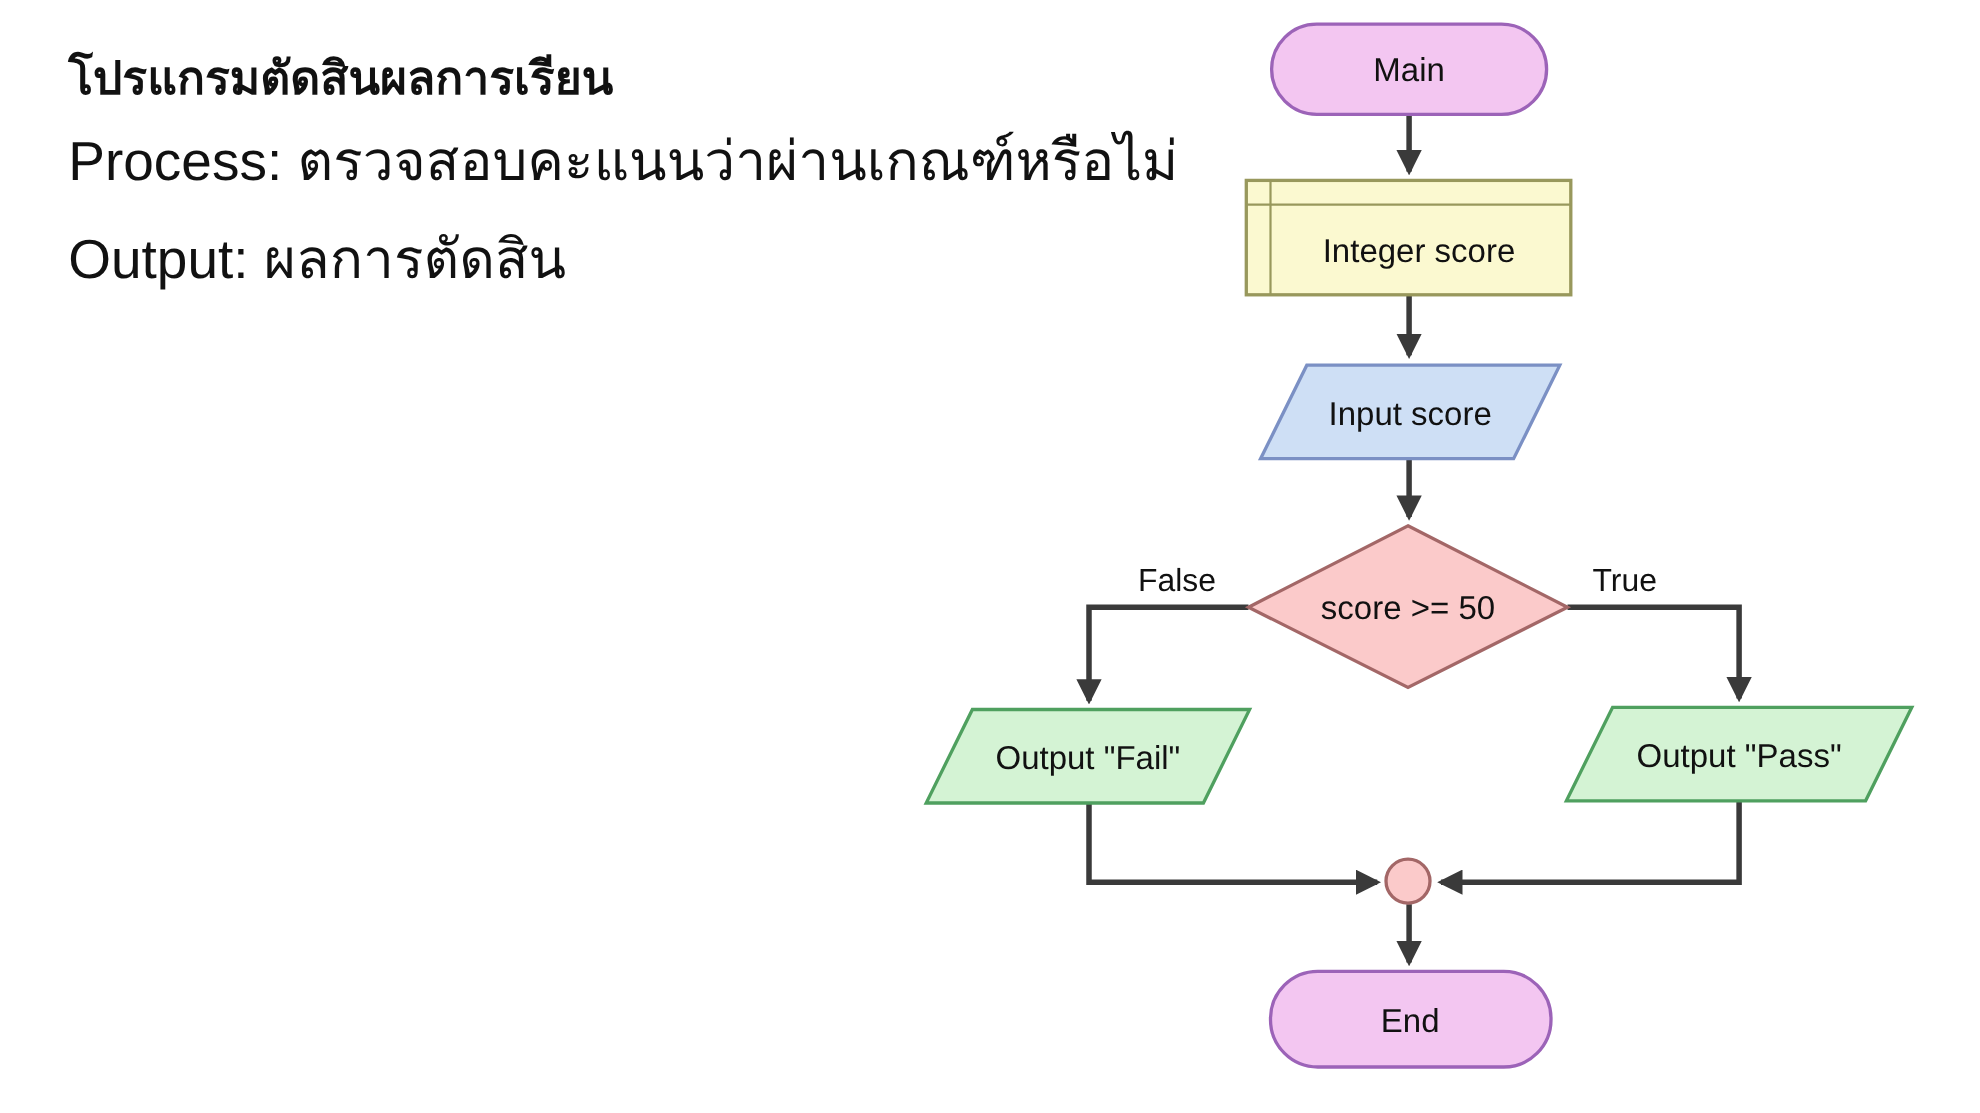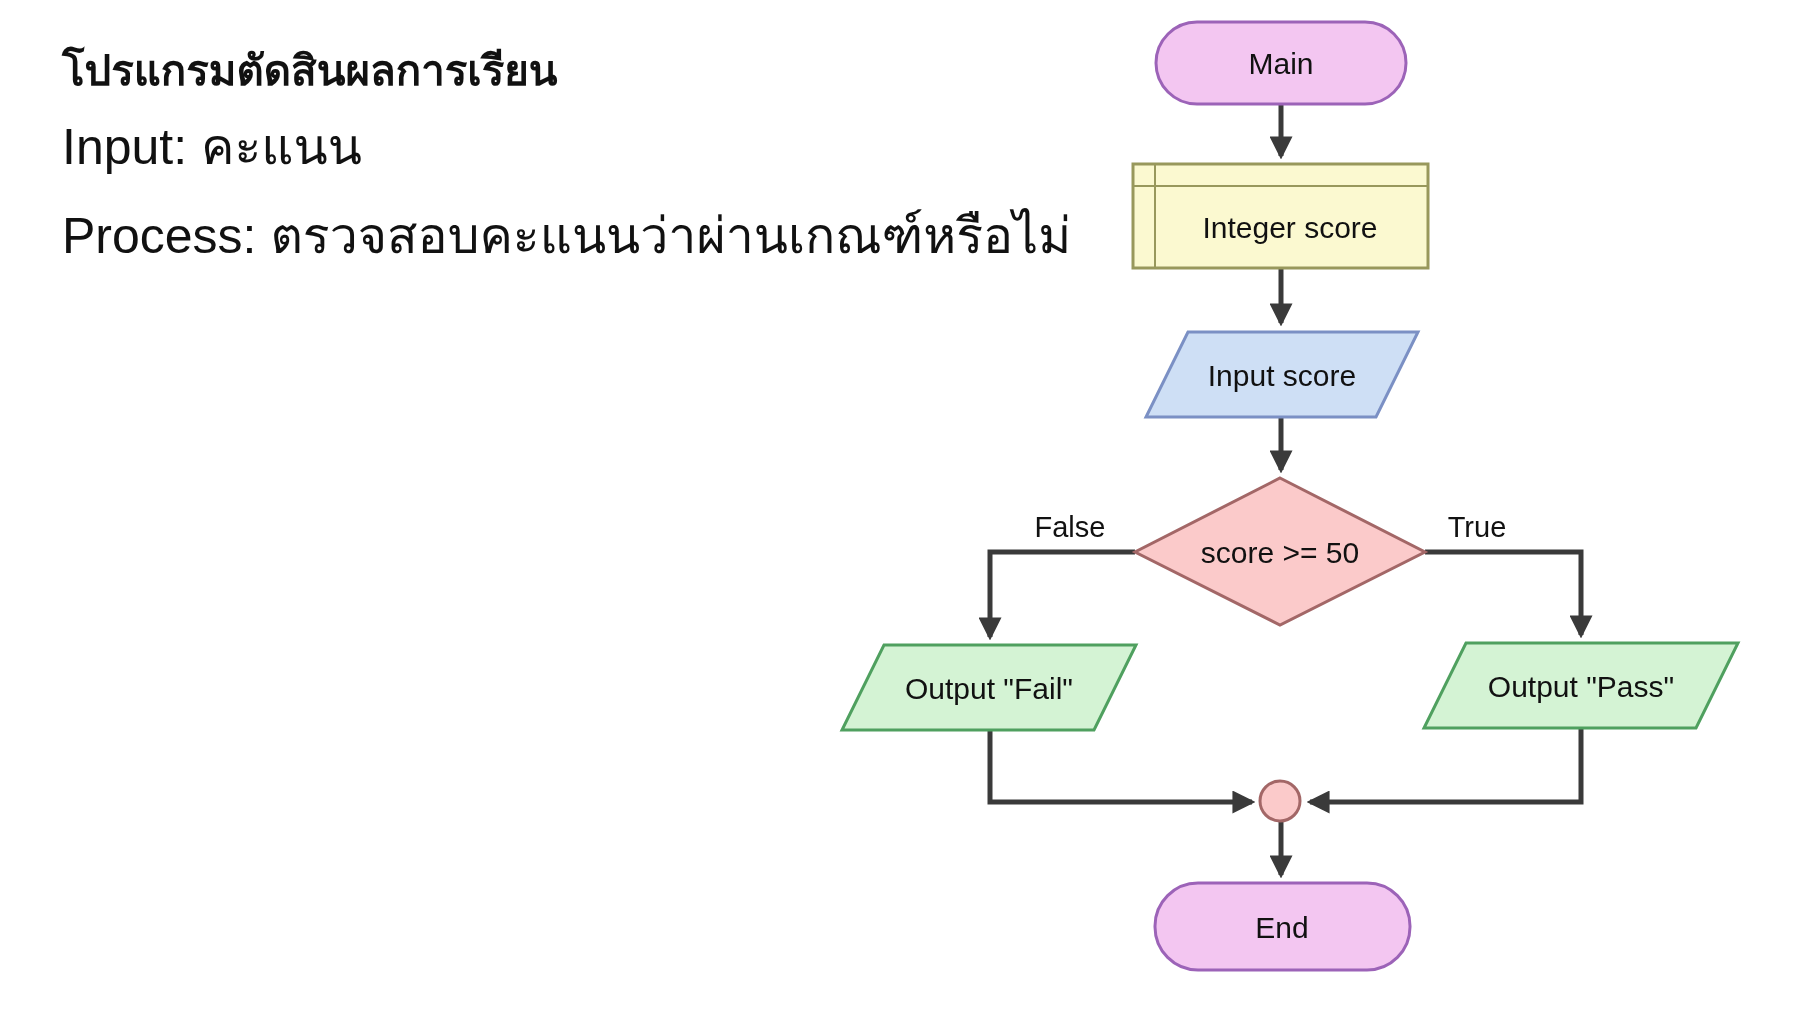--- a/index.html
+++ b/index.html
@@ -64,22 +64,22 @@
     fill: none;
   }
 </style>
 </head>
 <body>
 
 <div id="canvas">
 
   <div class="desc">
     <div class="desc-title">โปรแกรมตัดสินผลการเรียน</div>
-    <div class="desc-line">Input: คะแนน</div>
     <div class="desc-line">Process: ตรวจสอบคะแนนว่าผ่านเกณฑ์หรือไม่</div>
+    <div class="desc-line">Output: ผลการตัดสิน</div>
   </div>
 
   <svg id="flow-svg" width="1800" height="1012" viewBox="0 0 1800 1012" xmlns="http://www.w3.org/2000/svg">
     <defs>
       <marker id="ah" viewBox="0 0 10 10" refX="8.5" refY="5" markerWidth="4.6" markerHeight="4.6" orient="auto-start-reverse">
         <path d="M0,0 L10,5 L0,10 Z" fill="#3a3a3a"></path>
       </marker>
     </defs>
 
     <g>

